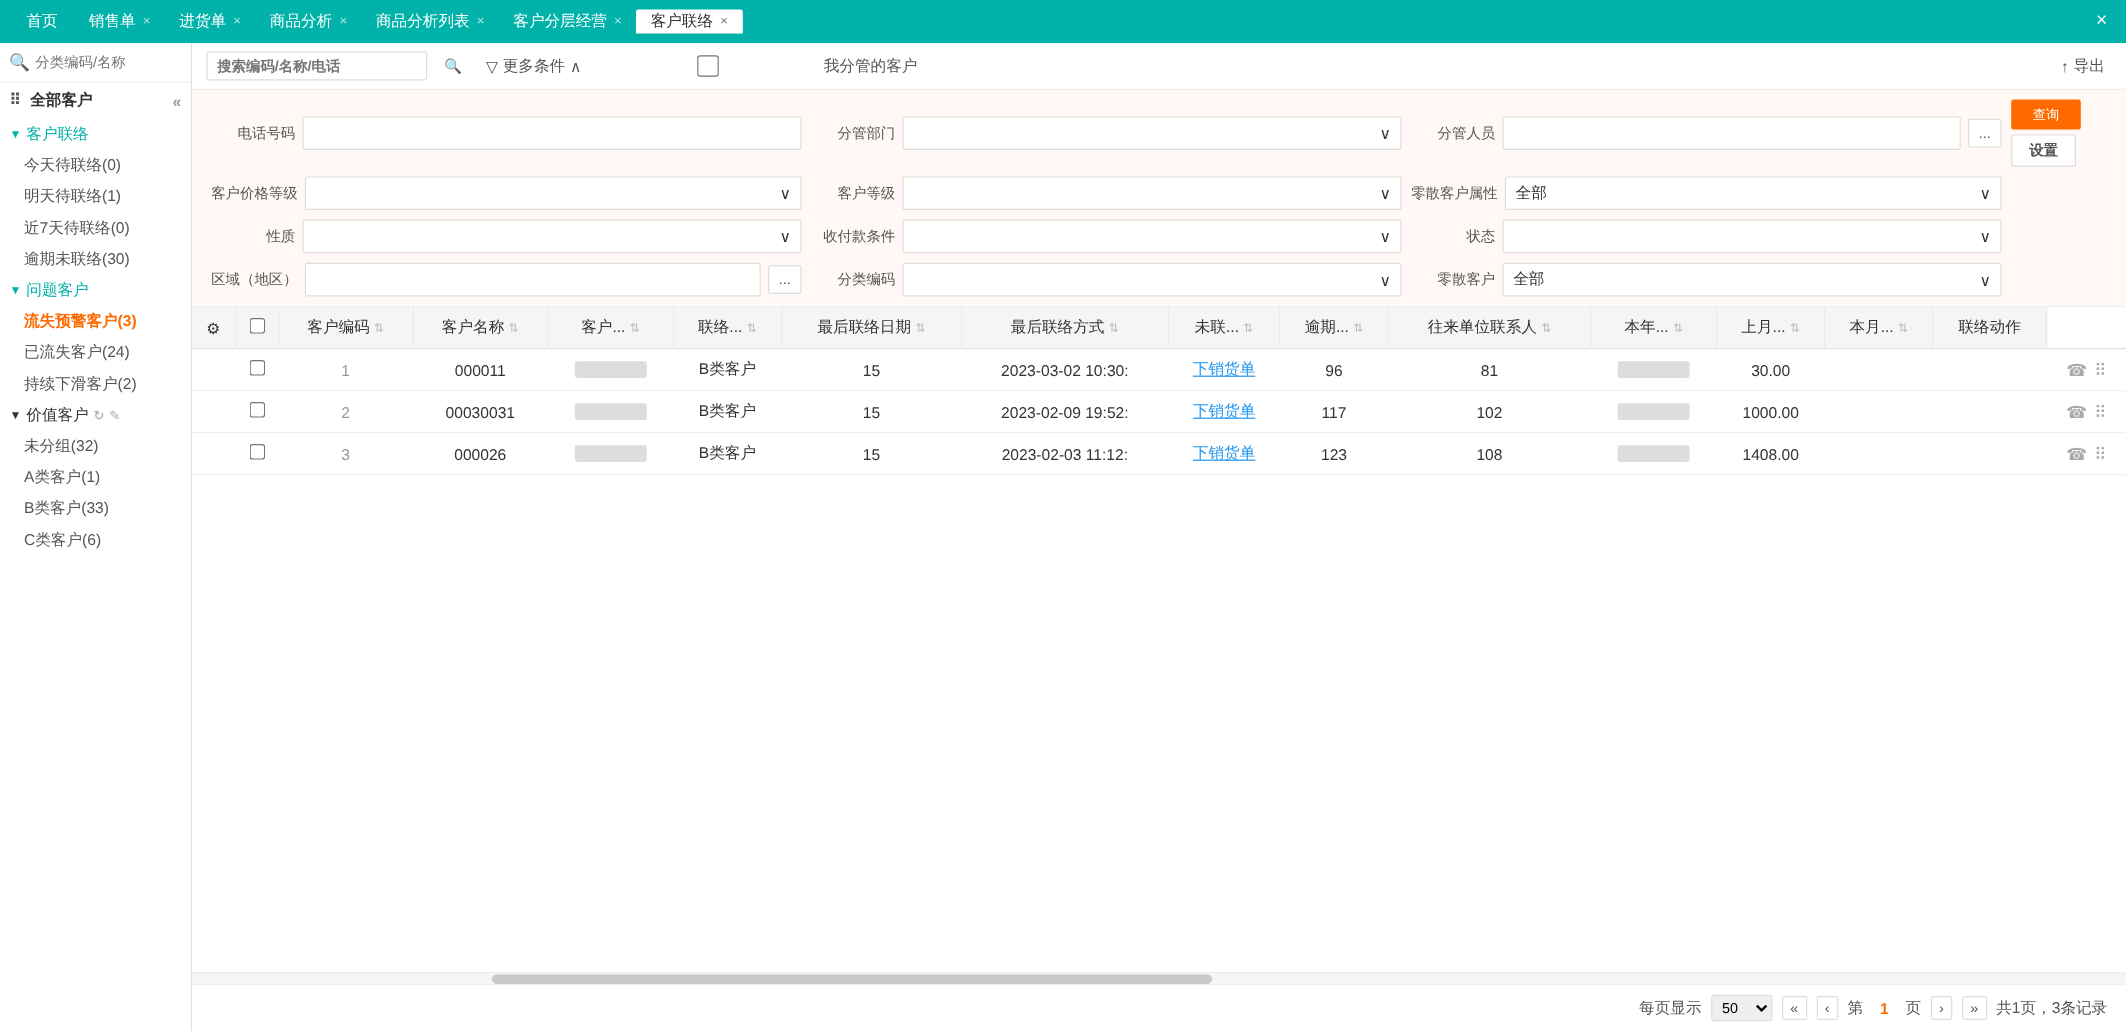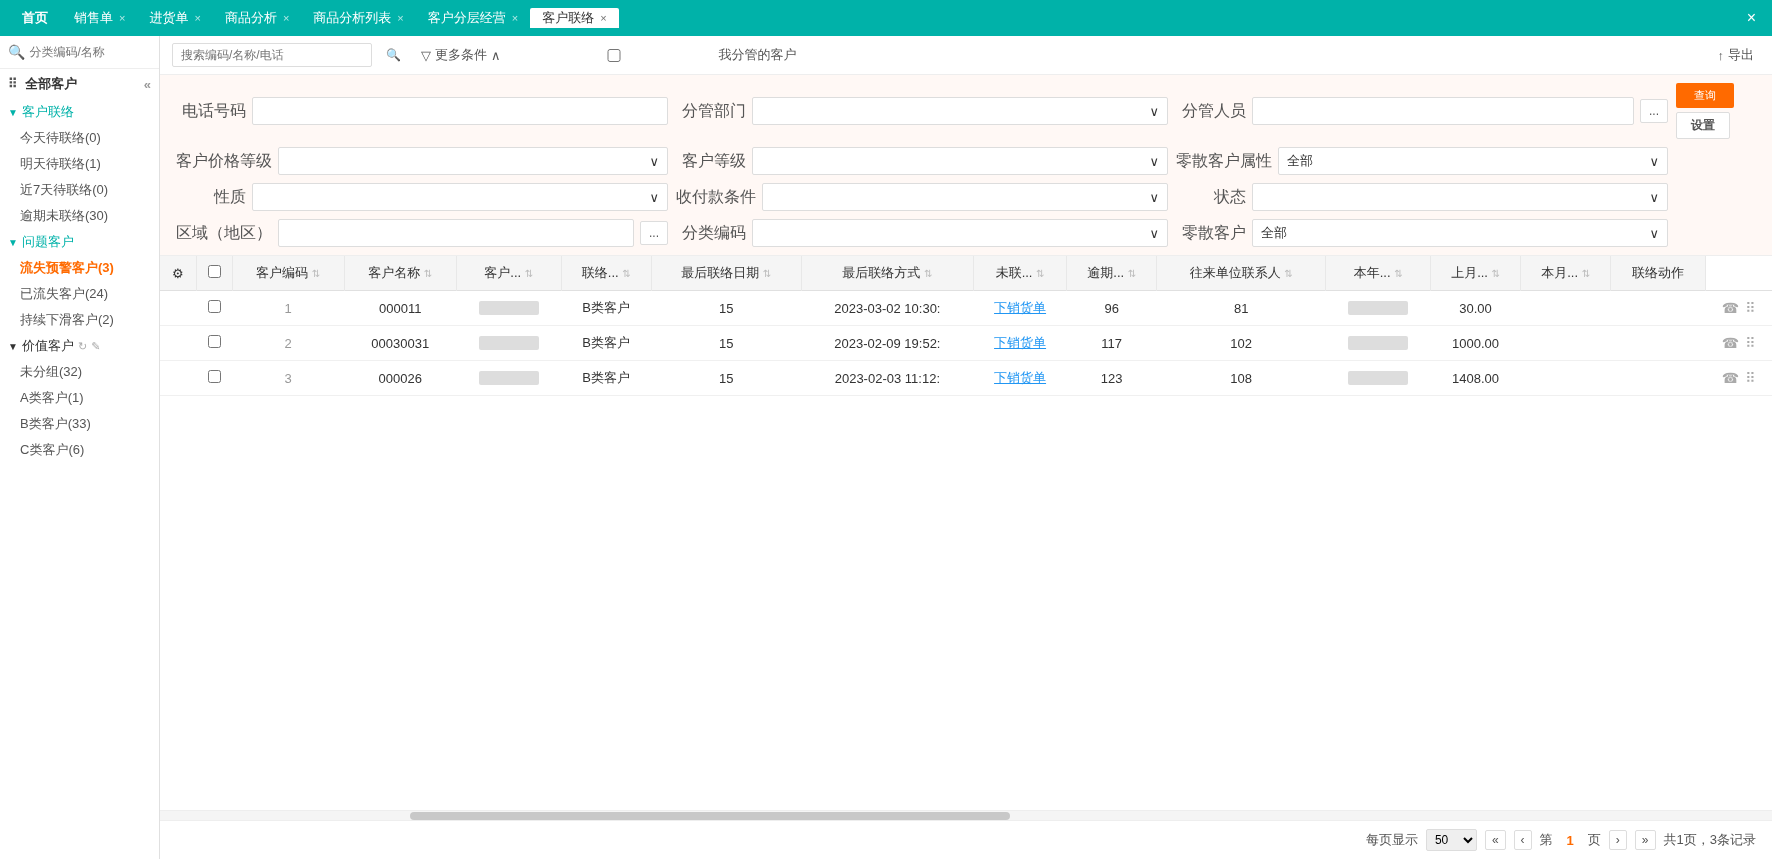--- a/index.html
+++ b/index.html
@@ -33,21 +33,20 @@
     .top-nav .nav-tab .close-icon {
       margin-left: 6px;
       font-size: 11px;
       opacity: 0.7;
     }
     .top-nav .nav-home {
       padding: 0 14px;
       color: white;
       font-size: 13px;
       cursor: pointer;
-      font-weight: bold;
     }
     .top-nav-spacer { flex: 1; }
     .top-nav-close {
       color: white;
       font-size: 16px;
       cursor: pointer;
       padding: 0 8px;
     }
 
     
@@ -135,37 +134,37 @@
       padding: 6px 12px;
       border-bottom: 1px solid #eee;
       gap: 8px;
       background: white;
     }
     .filter-bar input {
       border: 1px solid #ddd;
       border-radius: 2px;
       padding: 4px 8px;
       font-size: 12px;
-      width: 200px;
+      width: 184px;
       outline: none;
       color: #0f172a;
+      font-weight: bold;
     }
     .filter-btn {
       display: flex;
       align-items: center;
       gap: 4px;
       color: #555;
       cursor: pointer;
       font-size: 12px;
       padding: 4px 6px;
       border-radius: 2px;
     }
     .my-customers {
       display: flex;
-      align-items: center;
       gap: 4px;
       color: #555;
       font-size: 12px;
       cursor: pointer;
     }
     .filter-spacer { flex: 1; }
     .export-btn {
       display: flex;
       align-items: center;
       gap: 4px;
@@ -192,21 +191,21 @@
       display: flex;
       align-items: center;
       flex: 1;
       gap: 6px;
     }
     .filter-field label {
       color: #555;
       white-space: nowrap;
       min-width: 70px;
       text-align: right;
-      font-size: 16px;
+      font-size: 12px;
     }
     .filter-field input, .filter-field .select-box {
       flex: 1;
       border: 1px solid #ddd;
       border-radius: 2px;
       padding: 4px 8px;
       font-size: 12px;
       outline: none;
       color: #333;
       background: white;

